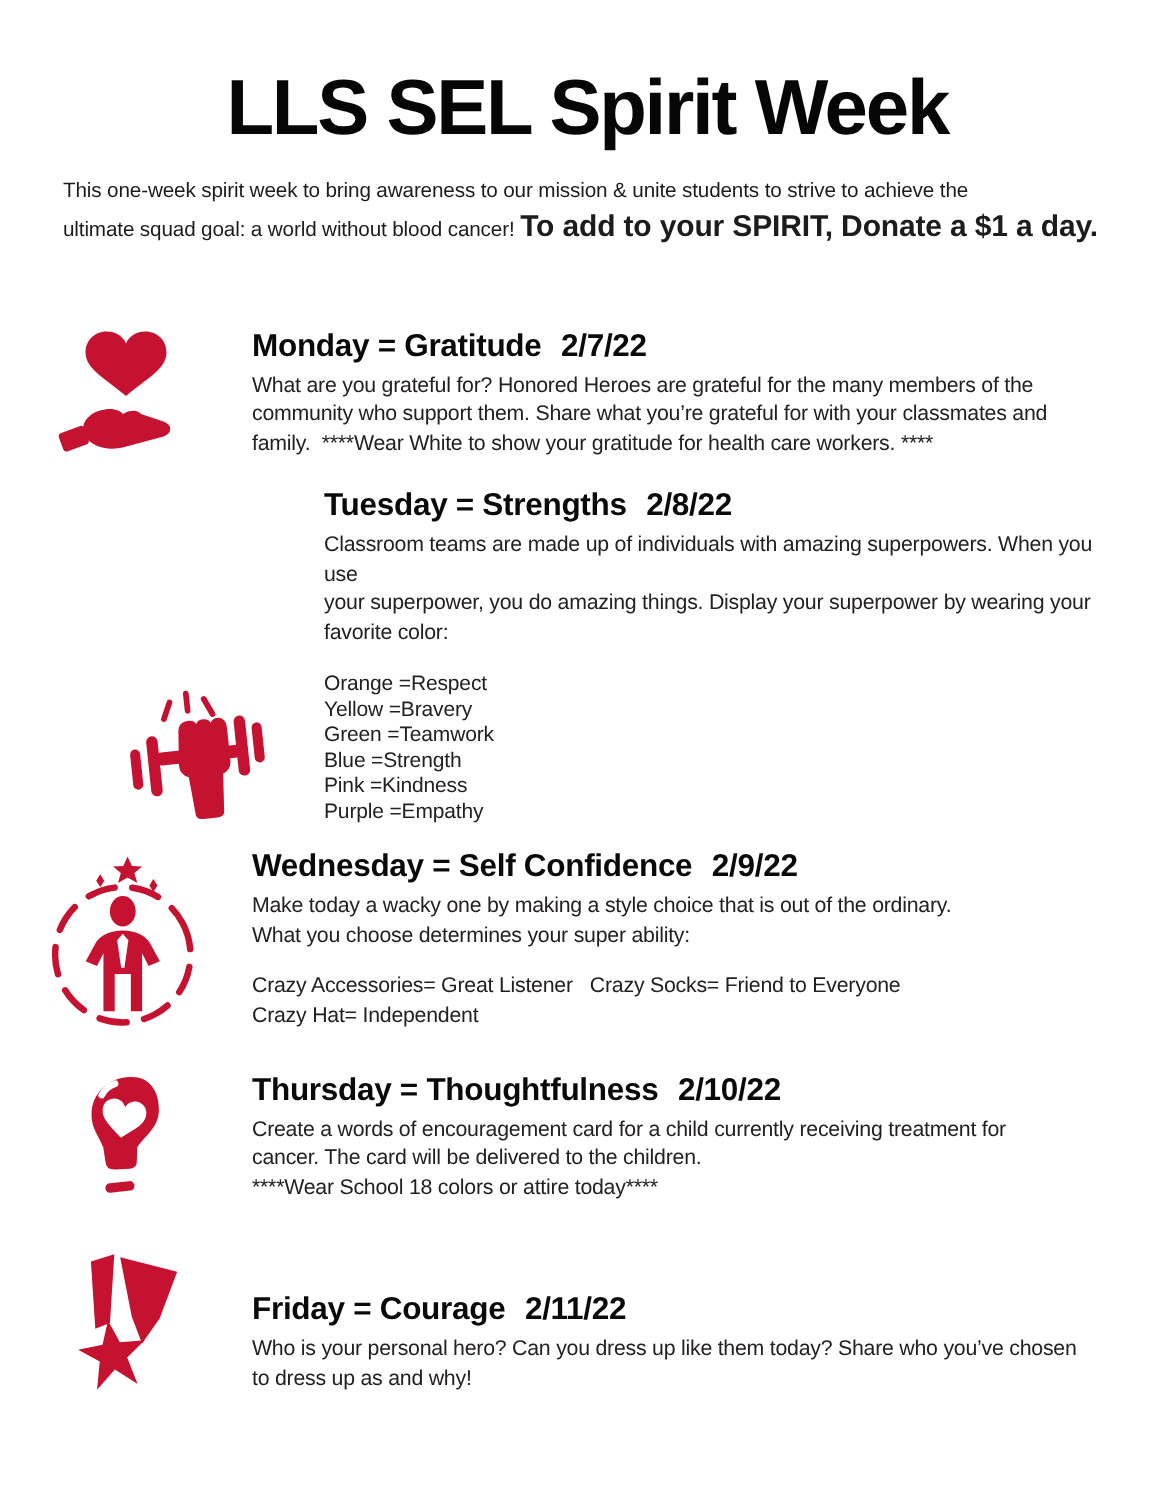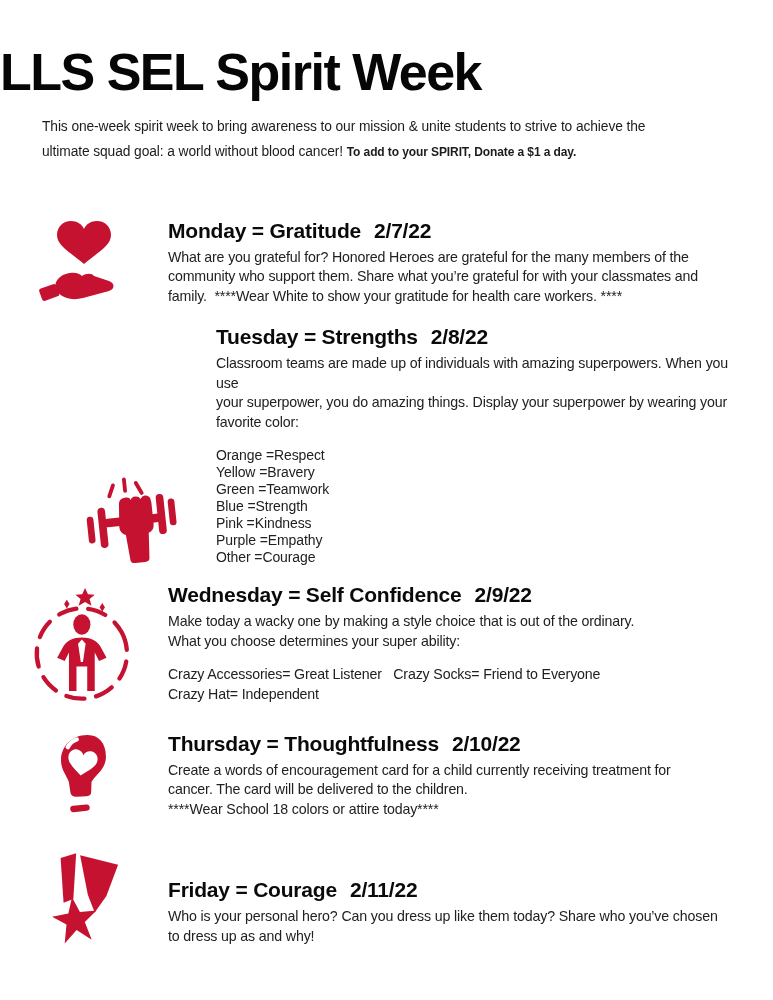--- a/index.html
+++ b/index.html
@@ -7,36 +7,38 @@
   body {
     width: 773px; height: 1000px;
     background: #ffffff;
     font-family: "Liberation Sans", sans-serif;
     color: #242021;
   }
   .page { position: relative; width: 773px; height: 1000px; overflow: hidden; background: #fff; }
 
   h1.title {
     margin: 44px 0 0;
+    text-align: center;
     font-size: 52px;
     line-height: 1.1;
     font-weight: 700;
     letter-spacing: -1.5px;
     color: #060606;
+    padding-left: 10px;
   }
 
   .intro {
     margin: 13px 38px 0 42px;
     font-size: 13.8px;
     line-height: 25px;
     letter-spacing: -0.1px;
     white-space: pre-line;
     color: #1d1b1b;
   }
-  .intro .intro-bold { font-weight: 700; font-size: 12px; letter-spacing: -0.1px; }
+  .intro .intro-bold { font-weight: 700; font-size: 20px; letter-spacing: -0.1px; }
 
   section.day { display: flex; align-items: flex-end; }
   .icon-col { flex: 0 0 168px; display: flex; justify-content: center; align-items: flex-start; }
   .text-col { flex: 1 1 auto; padding-right: 30px; }
 
   h2.day-heading {
     margin: 0 0 5px;
     font-size: 21px;
     line-height: 24px;
     font-weight: 700;
@@ -131,21 +133,20 @@
       <p class="day-body">Classroom teams are made up of individuals with amazing superpowers. When you use
 your superpower, you do amazing things. Display your superpower by wearing your
 favorite color:</p>
       <div class="color-list">
         <div class="list-row">Orange =Respect</div>
         <div class="list-row">Yellow =Bravery</div>
         <div class="list-row">Green =Teamwork</div>
         <div class="list-row">Blue =Strength</div>
         <div class="list-row">Pink =Kindness</div>
         <div class="list-row">Purple =Empathy</div>
-        <div class="list-row">Other =Courage</div>
       </div>
     </div>
   </section>
 
   <section class="day day-wednesday">
     <div class="icon-col">
       <svg width="122" height="116" viewBox="0 0 112 108" aria-hidden="true">
         <circle class="red-stroke" cx="54" cy="61" r="42" fill="none" stroke-width="4" stroke-dasharray="17 11" stroke-linecap="round" transform="rotate(-28 54 61)"></circle>
         <path class="red-fill" d="M57 0 L59.7 5.9 L66 6.2 L61.2 10.3 L63 16.5 L57 13 L51 16.5 L52.8 10.3 L48 6.2 L54.3 5.9 Z"></path>
         <path class="red-fill" d="M40 11 l2.5 4 l-2.5 4 l-2.5 -4 Z"></path>

